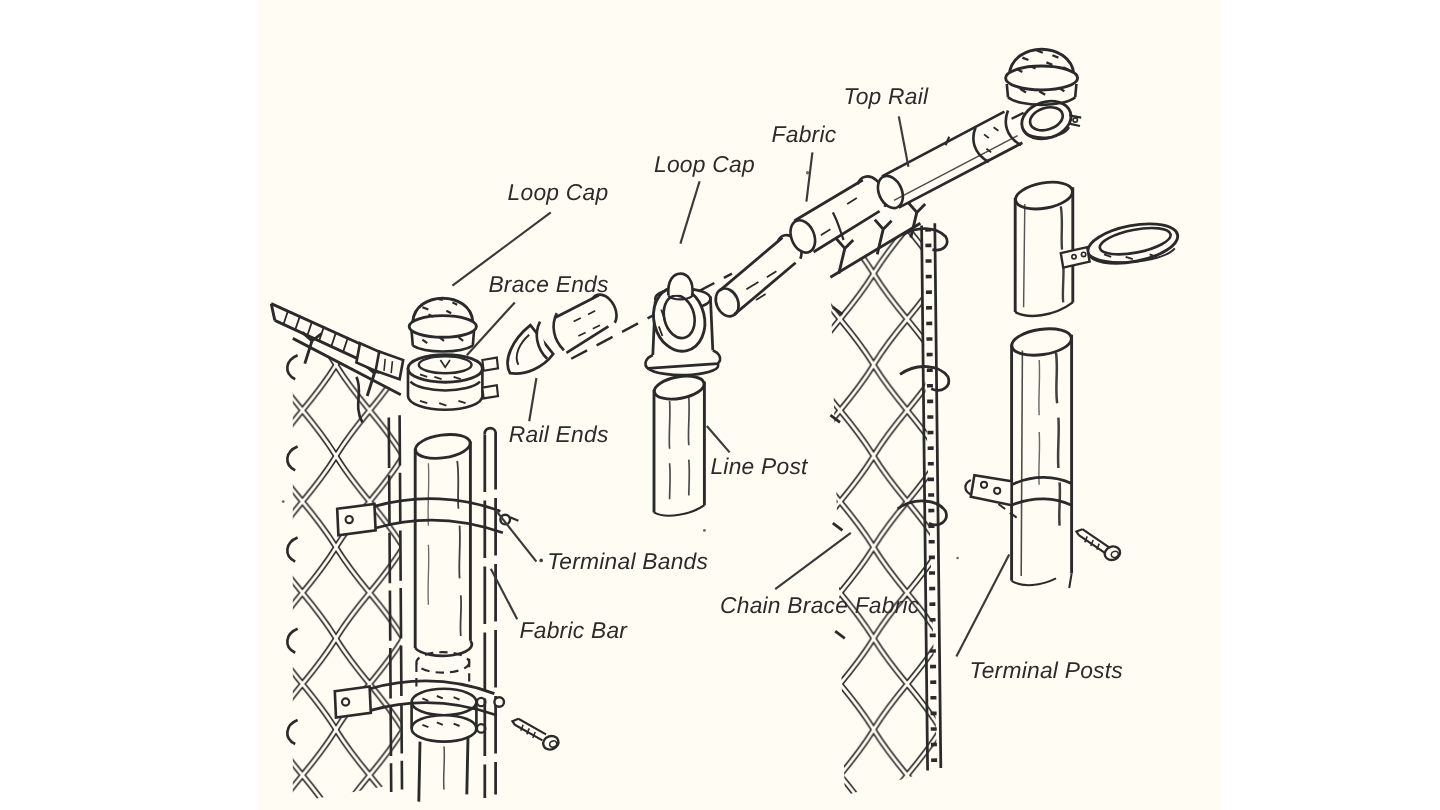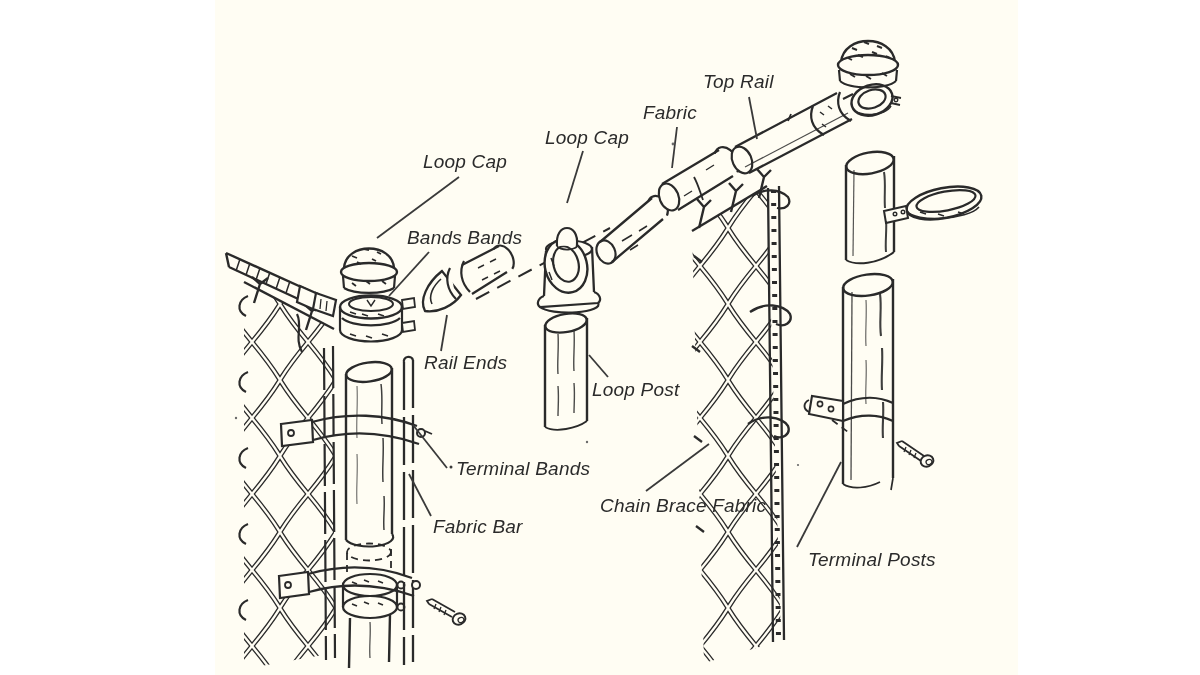--- a/index.html
+++ b/index.html
@@ -272,21 +272,21 @@
     <circle cx="587" cy="442" r="1.2"></circle>
     <circle cx="798" cy="465" r="1.1"></circle>
     <circle cx="236" cy="418" r="1.2"></circle>
   </g>
 </svg>
 
 <div class="lbl" style="left:703px;top:72px">Top Rail</div>
 <div class="lbl" style="left:643px;top:103px">Fabric</div>
 <div class="lbl" style="left:545px;top:128px">Loop Cap</div>
 <div class="lbl" style="left:423px;top:152px">Loop Cap</div>
-<div class="lbl" style="left:407px;top:228px">Bands Bands</div>
+<div class="lbl" style="left:407px;top:228px">Brace Ends</div>
 <div class="lbl" style="left:424px;top:353px">Rail Ends</div>
-<div class="lbl" style="left:592px;top:380px">Loop Post</div>
+<div class="lbl" style="left:592px;top:380px">Line Post</div>
 <div class="lbl" style="left:456px;top:459px">Terminal Bands</div>
 <div class="lbl" style="left:433px;top:517px">Fabric Bar</div>
 <div class="lbl" style="left:600px;top:496px">Chain Brace Fabric</div>
 <div class="lbl" style="left:808px;top:550px">Terminal Posts</div>
 
 </div>
 
 </body></html>

